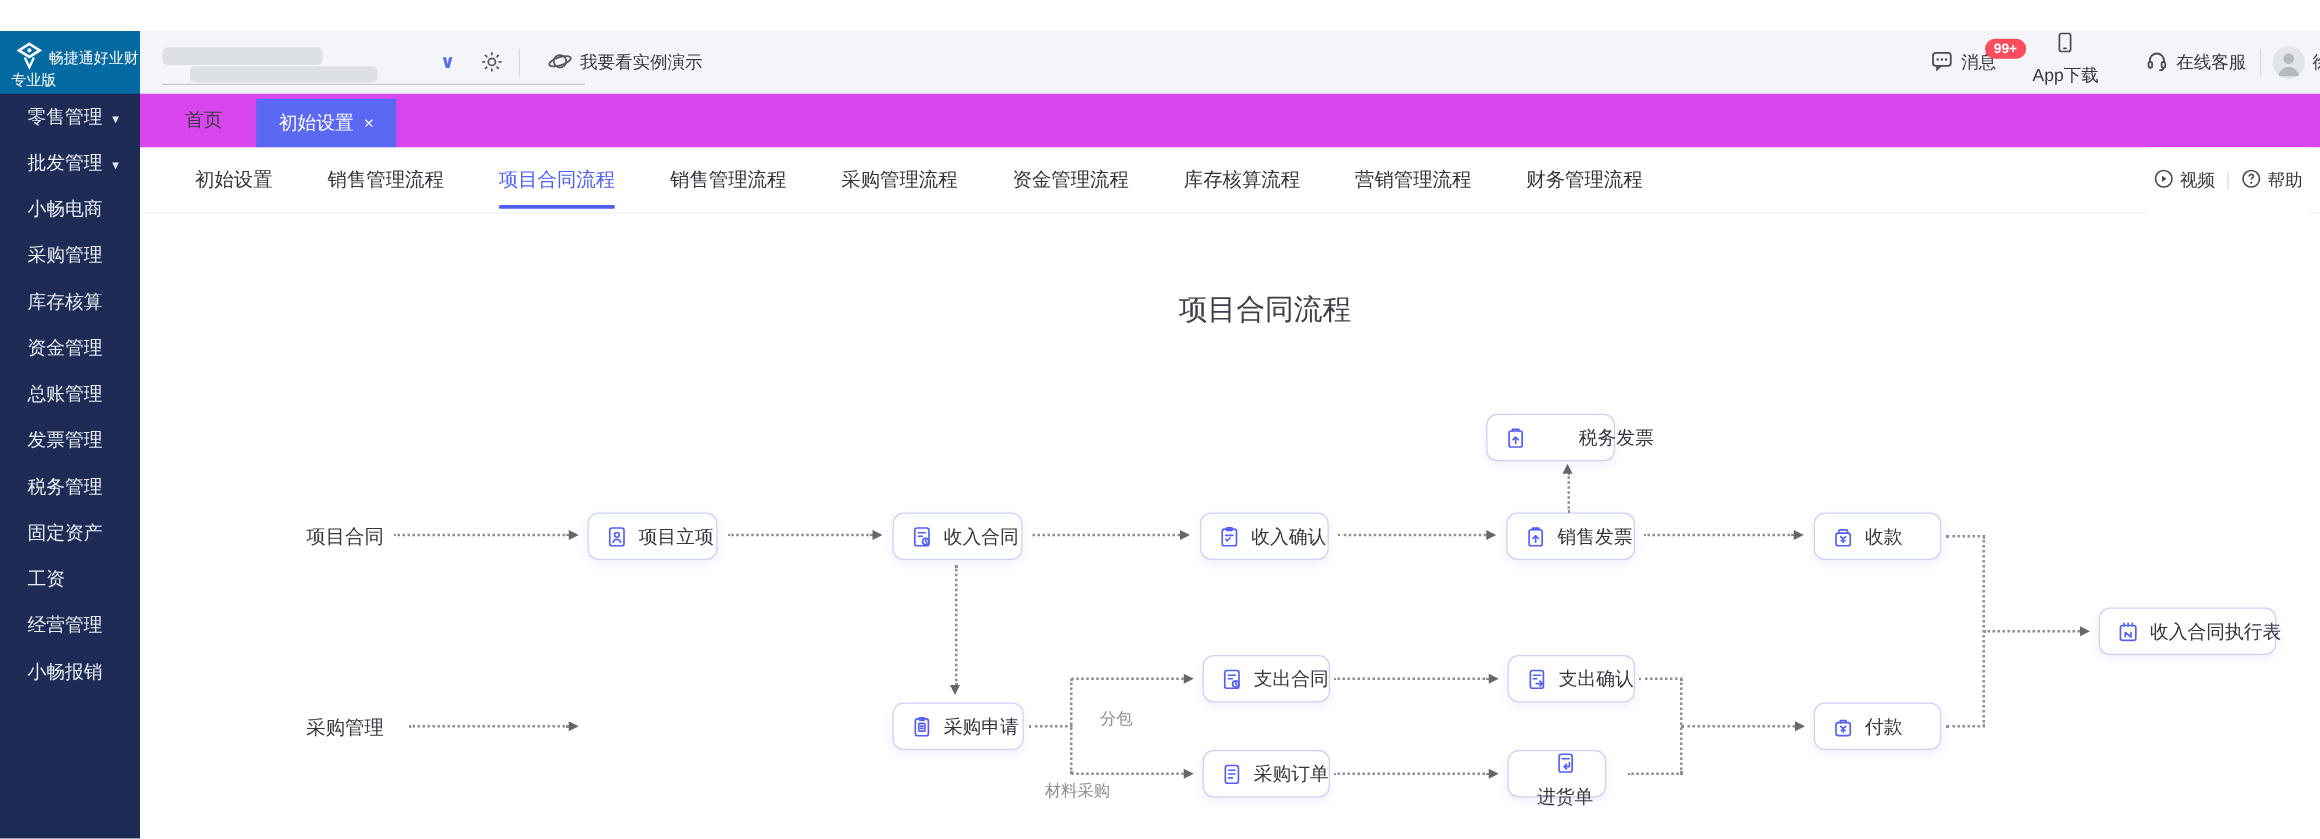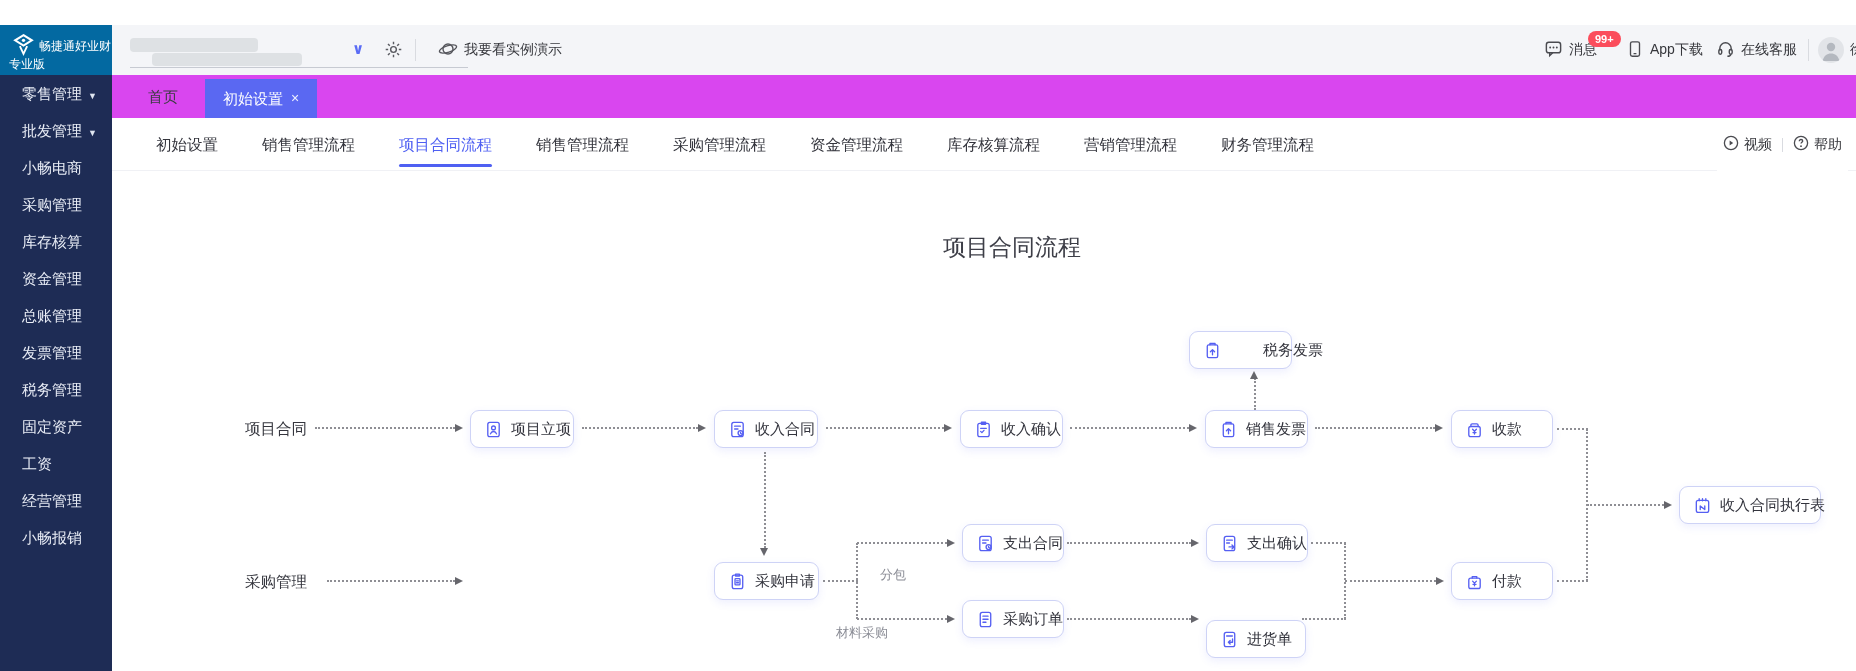--- a/index.html
+++ b/index.html
@@ -94,21 +94,21 @@
         <svg width="19" height="19" viewBox="0 0 20 20" fill="none" stroke="#4a4b50" stroke-width="1.5">
             <rect x="2.5" y="3.5" width="15" height="11" rx="2.5"></rect>
             <path d="M6 14.5v3l3.2-3"></path>
             <path d="M6.5 9h.01M10 9h.01M13.5 9h.01" stroke-linecap="round" stroke-width="2"></path>
           </svg>
       </span>
       <span>消息</span>
     </div>
     <div class="badge" style="left:1476px;top:6px;">99+</div>
 
-    <div class="tb-link" style="left:1514px;">
+    <div class="tb-link" style="left:1514px;flex-direction:column;">
       <span>
         <svg width="18" height="18" viewBox="0 0 20 20" fill="none" stroke="#4a4b50" stroke-width="1.5">
             <rect x="5" y="2" width="10" height="16" rx="2"></rect>
             <path d="M9 15.2h2" stroke-linecap="round"></path>
           </svg>
       </span>
       <span>App下载</span>
     </div>
 
     <div class="tb-link" style="left:1604px;">
@@ -303,21 +303,21 @@
       </div>
       <div class="flow-node" style="left: 962px; top: 600px; width: 102px;">
         <span style="display: flex; color: rgb(85, 95, 242);">
           <svg width="19" height="19" viewBox="0 0 20 20" fill="none" stroke="currentColor" stroke-width="1.4" stroke-linecap="round" stroke-linejoin="round">
             <rect x="4.5" y="2.5" width="11" height="15" rx="2"></rect>
             <path d="M7.3 6.5h5.4M7.3 9.7h5.4M7.3 12.9h3.2"></path>
           </svg>
         </span>
         <span>采购订单</span>
       </div>
-      <div class="flow-node" style="left: 1206px; top: 620px; width: 100px;">
+      <div class="flow-node" style="left: 1206px; top: 600px; width: 79px; flex-direction: column;">
         <span style="display: flex; color: rgb(85, 95, 242);">
           <svg width="19" height="19" viewBox="0 0 20 20" fill="none" stroke="currentColor" stroke-width="1.4" stroke-linecap="round" stroke-linejoin="round">
             <rect x="4.5" y="2.5" width="11" height="15" rx="2"></rect>
             <path d="M7 6.3h6"></path>
             <path d="M13.2 9.5v3.4H8.8m1.9-1.9l-1.9 1.9 1.9 1.9"></path>
           </svg>
         </span>
         <span>进货单</span>
       </div>
       <div class="flow-node" style="left: 1451px; top: 562px; width: 102px;">

